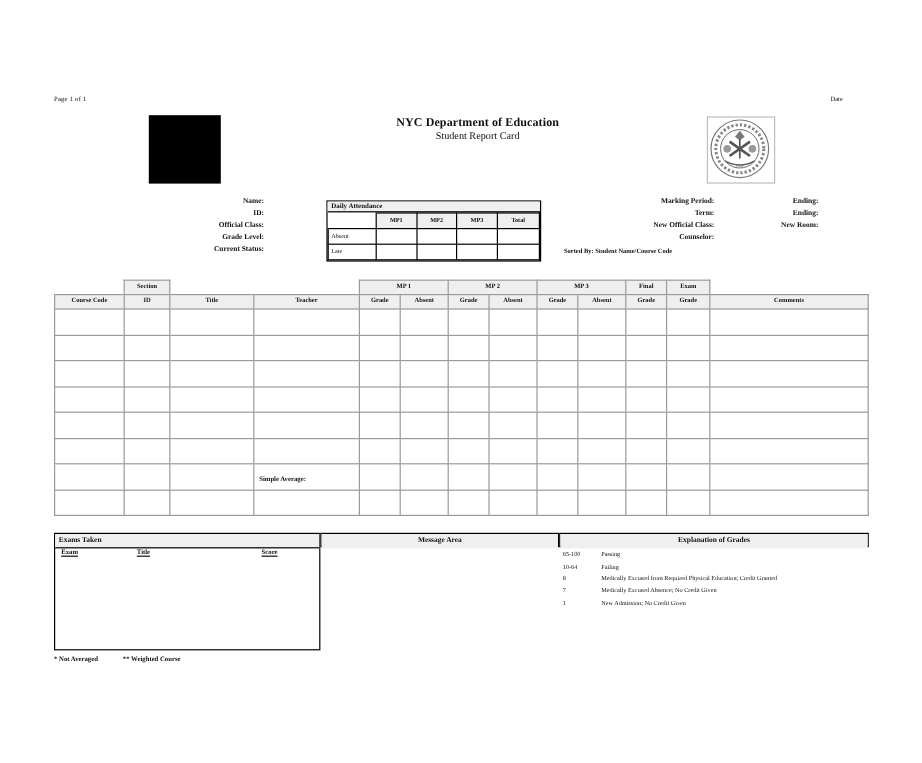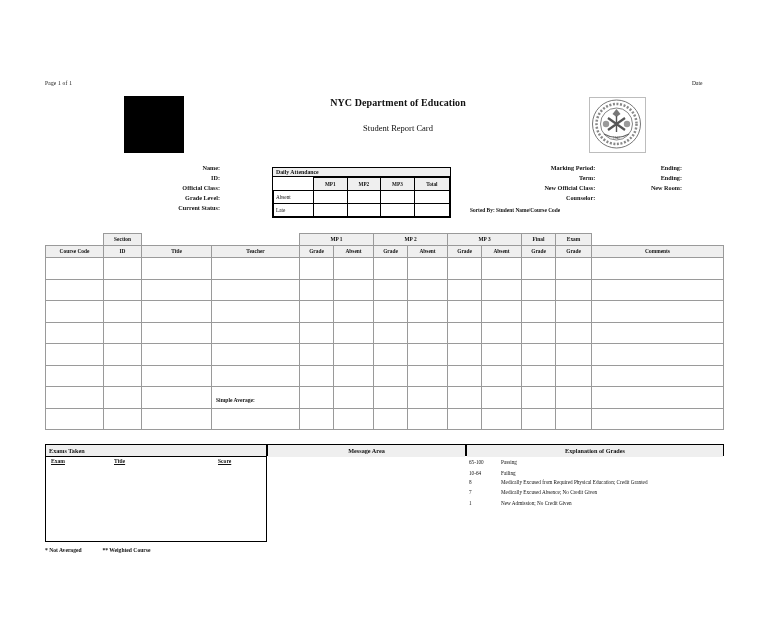--- a/index.html
+++ b/index.html
@@ -11,21 +11,21 @@
   .page{position:relative;width:768px;height:520px;}
 
   
   .pageno{position:absolute;left:45px;top:80px;font-size:5.5px;letter-spacing:.2px;}
   .datelbl{position:absolute;left:692px;top:80px;font-size:5.5px;}
 
   
   .photobox{position:absolute;left:124px;top:96px;width:60px;height:57px;background:#000;}
   .titles{position:absolute;left:280px;top:97px;width:236px;text-align:center;}
   .t1{font-size:10px;font-weight:bold;letter-spacing:.1px;}
-  .t2{font-size:8.5px;margin-top:15px;}
+  .t2{font-size:8.5px;margin-top:0;}
   .t3{font-size:8.5px;margin-top:11px;letter-spacing:.6px;}
   .seal{position:absolute;left:589px;top:97px;width:55px;height:54px;border:1px solid #bdbdbd;}
   .seal svg{display:block;}
 
   
   .leftinfo{position:absolute;left:110px;top:163px;width:110px;text-align:right;}
   .leftinfo div{font-size:6.2px;font-weight:bold;line-height:10px;}
 
   .attend{position:absolute;left:272px;top:167px;width:177px;border:1px solid #000;
           border-collapse:collapse;}

